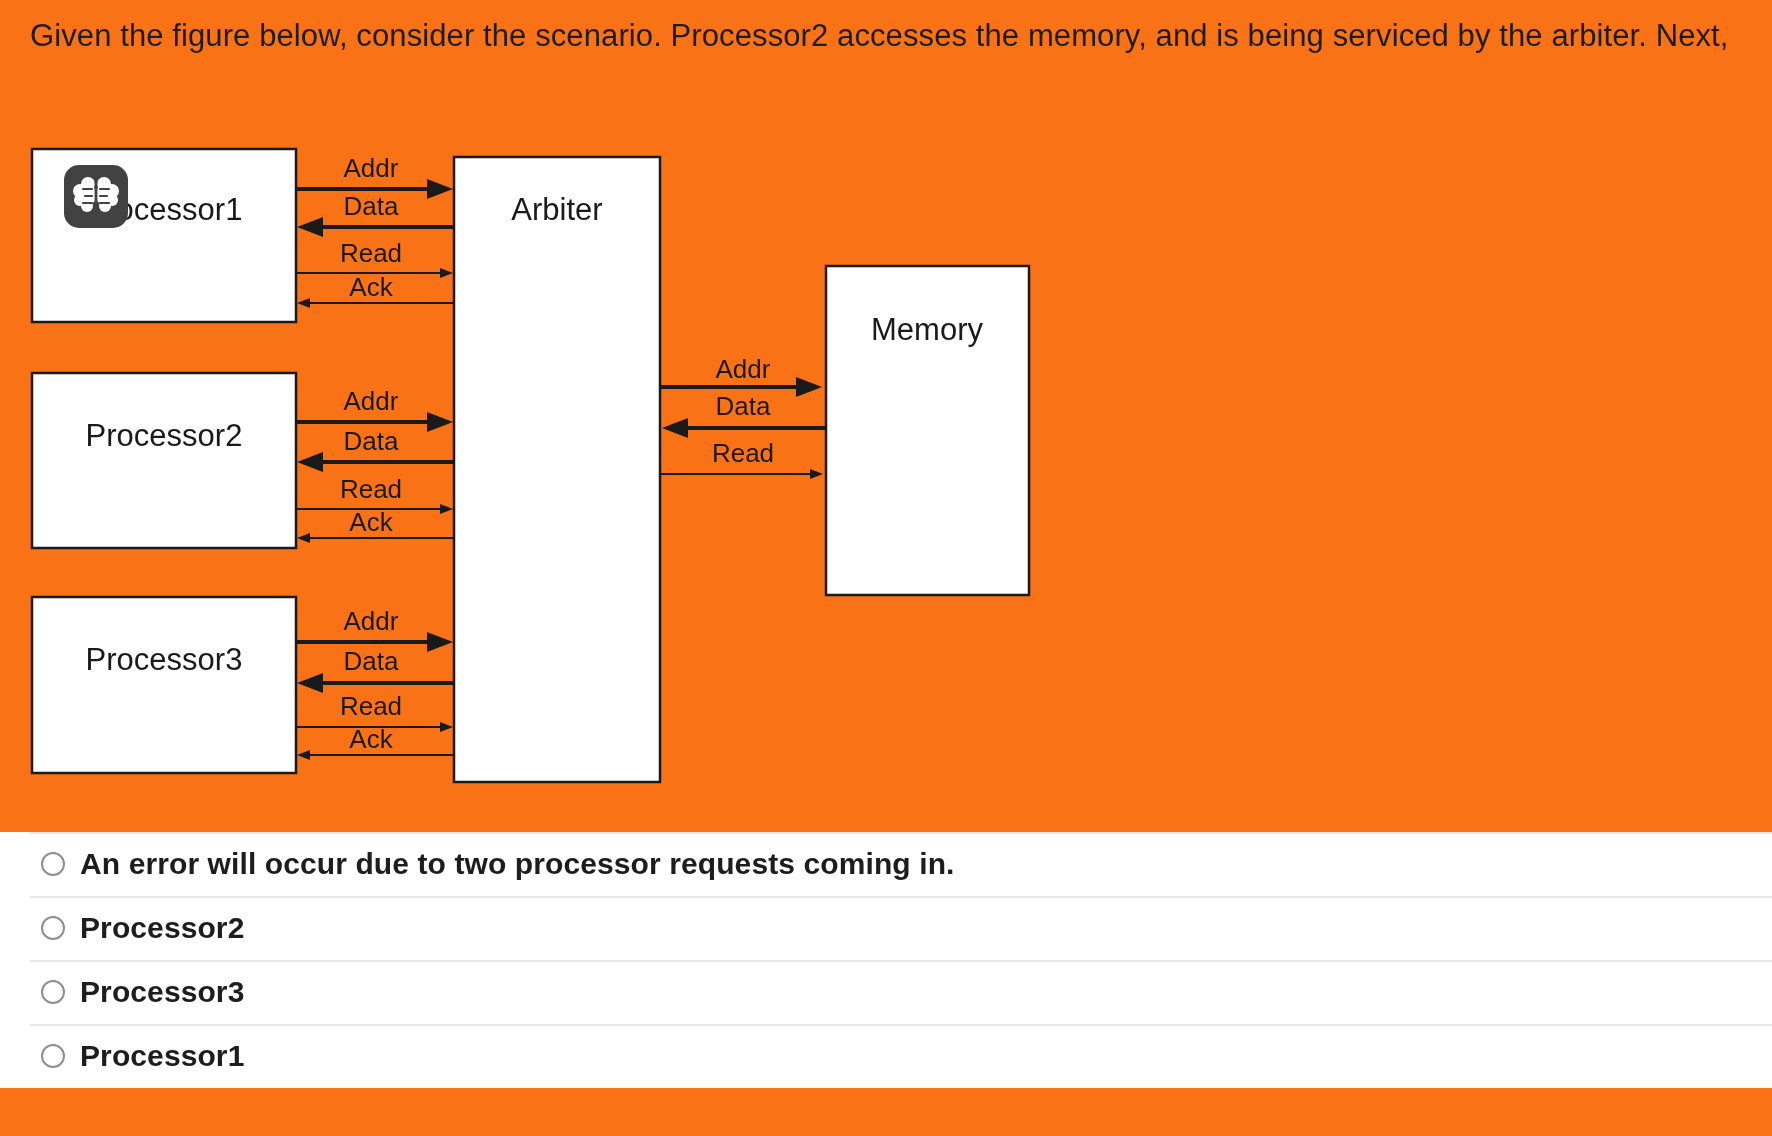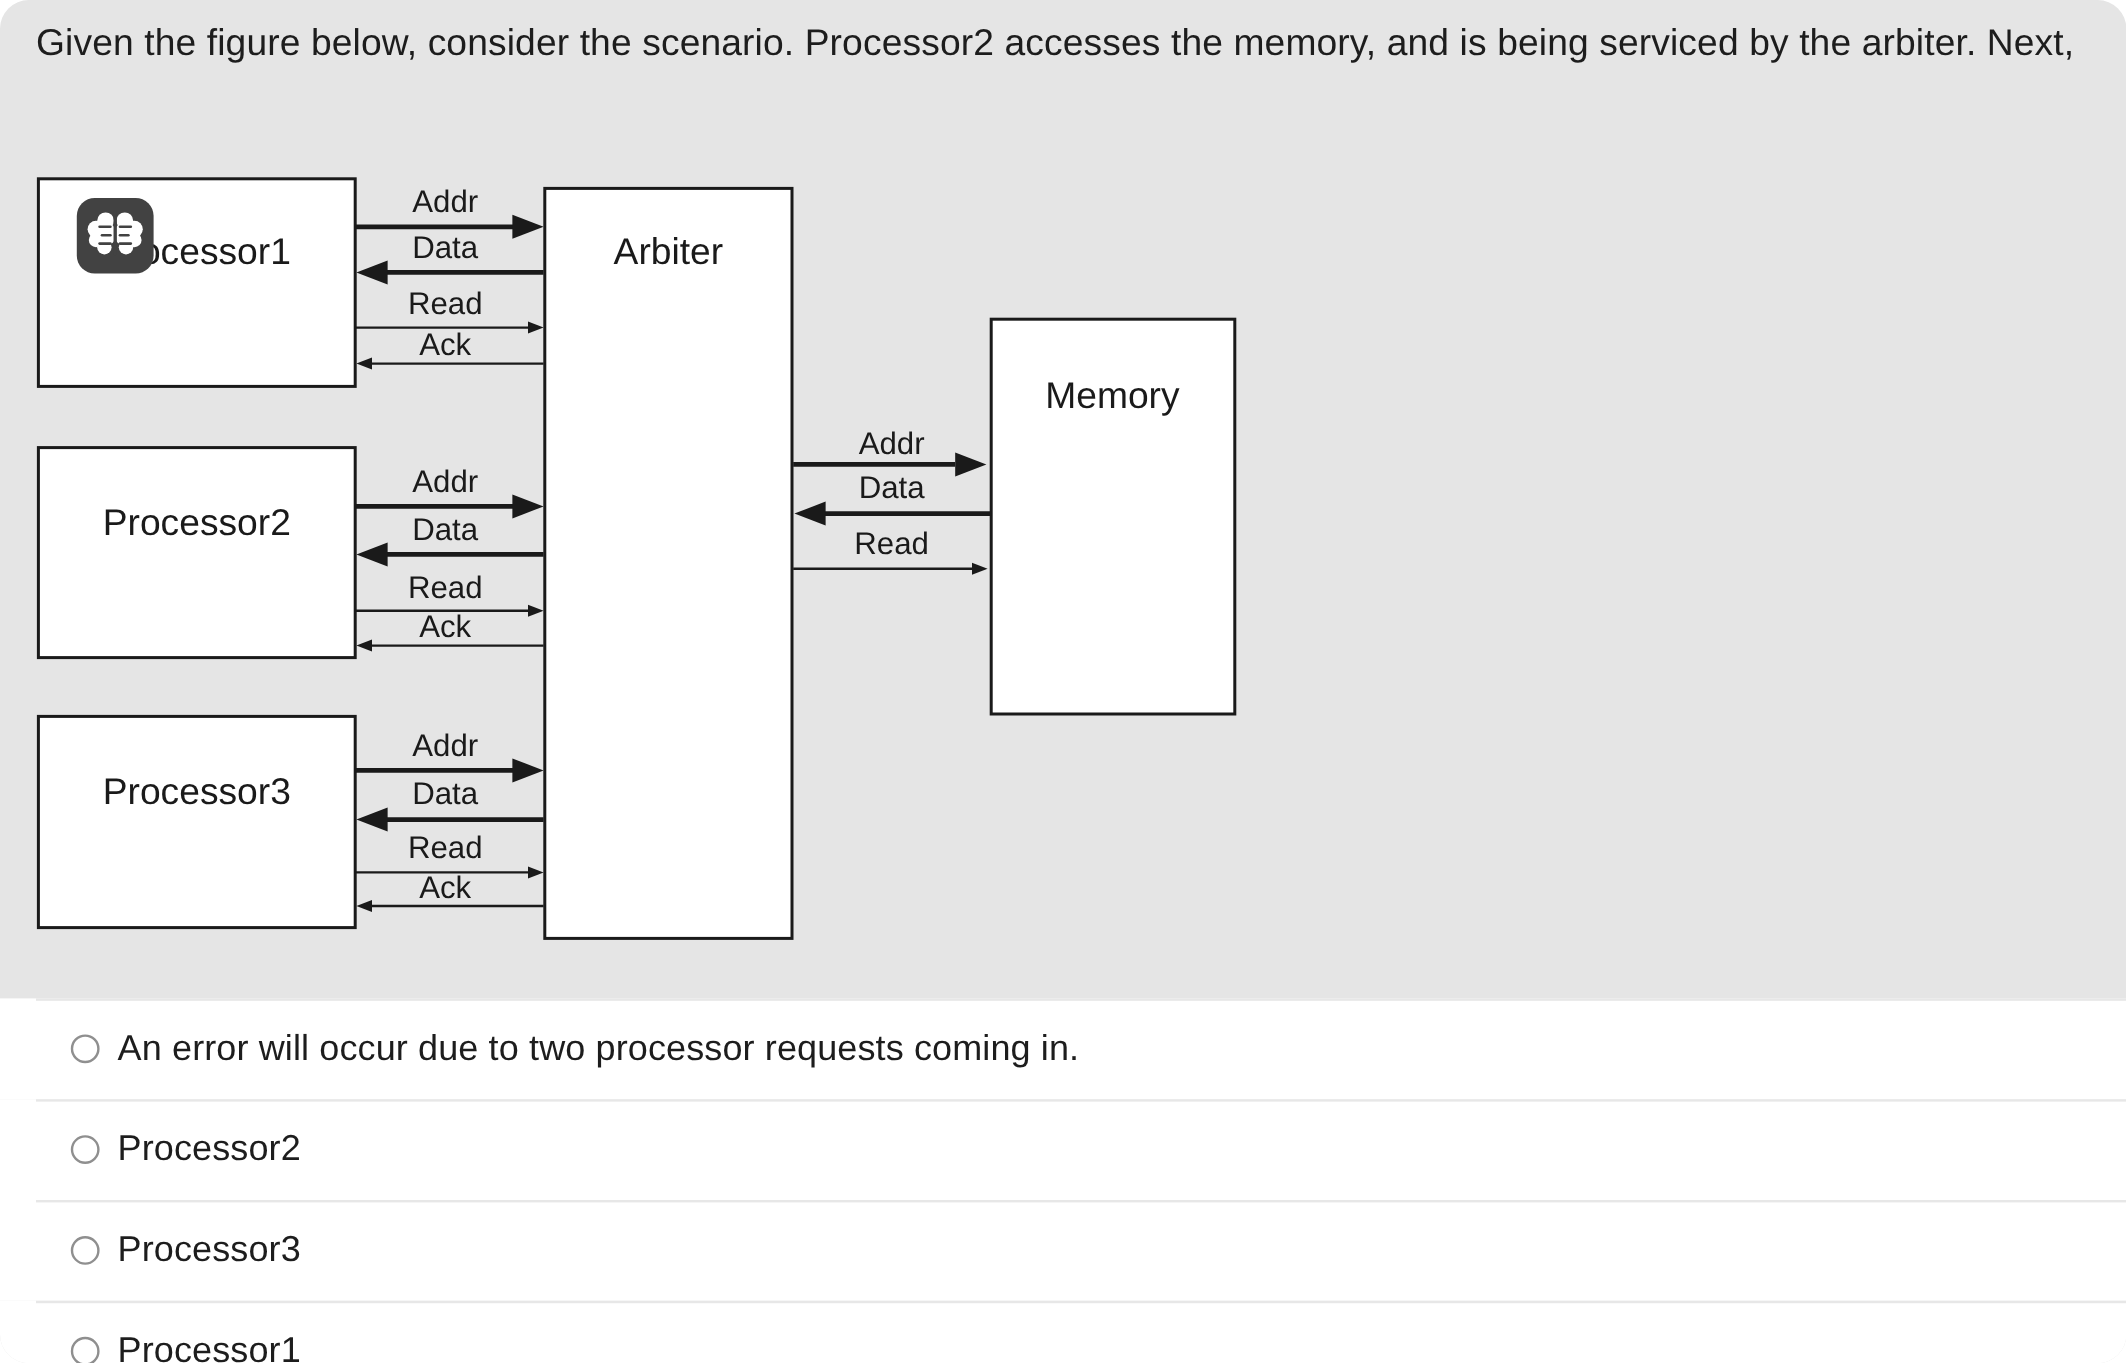--- a/index.html
+++ b/index.html
@@ -2,23 +2,22 @@
 <html><head>
 <meta charset="utf-8">
 <style>
   * { margin: 0; padding: 0; box-sizing: border-box; }
   html, body { background: #ffffff; }
   body { font-family: "Liberation Sans", sans-serif; }
   .page {
     position: relative;
     width: 1772px;
     height: 1136px;
-    background: #e5e5e5;
+    background: #f97316;
     overflow: hidden;
-    border-radius: 24px;
   }
   .question {
     position: absolute;
     left: 30px;
     top: 13px;
     width: 1700px;
     font-size: 31px;
     line-height: 46px;
     color: #1d1d1d;
     letter-spacing: 0.1px;
@@ -34,26 +33,27 @@
   svg .box-label { font-size: 31px; }
   svg .sig-label { font-size: 26px; }
   .options {
     position: absolute;
     left: 0;
     top: 832px;
     width: 1772px;
   }
   .option-row {
     position: relative;
-    height: 84px;
+    height: 64px;
     display: flex;
     align-items: center;
-    padding-left: 59px;
+    padding-left: 41px;
     cursor: pointer;
     background: #ffffff;
+    font-weight: bold;
   }
   .option-row::before {
     content: "";
     position: absolute;
     top: 0;
     left: 30px;
     right: 0;
     height: 2px;
     background: #e7e7e7;
   }

